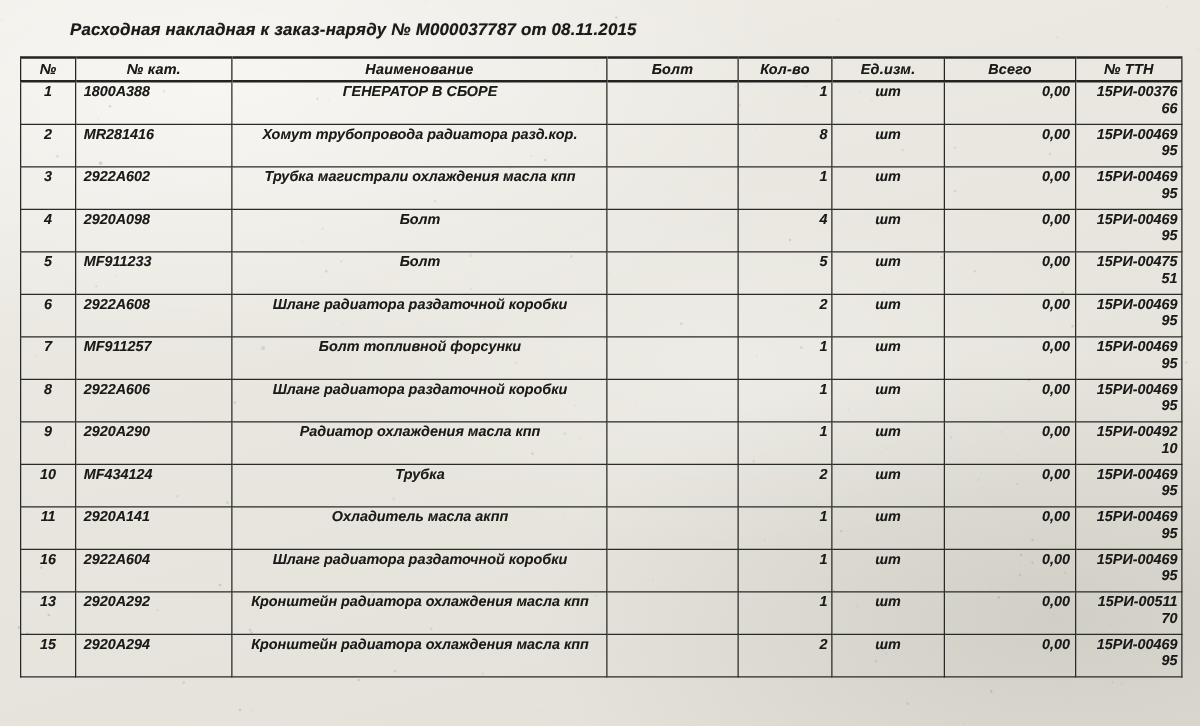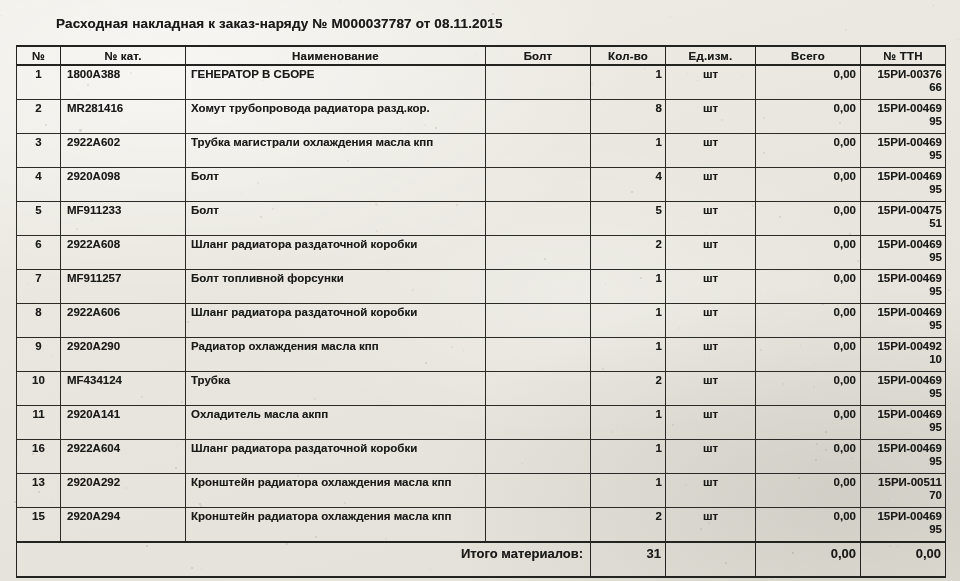--- a/index.html
+++ b/index.html
@@ -30,20 +30,21 @@
   .speck {
     position: absolute;
     background: rgba(60,58,52,0.30);
     border-radius: 50%;
     pointer-events: none;
   }
 
   .sheet {
     position: absolute;
     inset: 0;
+    font-style: italic;
   }
 
   .doc-title {
     position: absolute;
     left: 56px;
     top: 16px;
     font-size: 13.5px;
     font-weight: bold;
     letter-spacing: 0.15px;
     white-space: nowrap;
@@ -80,21 +81,21 @@
     height: 33px;
   }
   .cell {
     padding: 2px 4px 0 4px;
     line-height: 13px;
     font-weight: bold;
     text-shadow: 0 0 0.5px rgba(30,30,28,0.35);
   }
   .c-num     { text-align: center; }
   .c-cat     { text-align: left; padding-left: 6px; }
-  .c-name    { text-align: left; padding-left: 5px; }
+  .c-name    { text-align: center; padding-left: 5px; }
   .c-price   { text-align: right; }
   .c-qty     { text-align: right; padding-right: 3px; }
   .c-unit    { text-align: center; }
   .c-total   { text-align: right; padding-right: 4px; }
   .c-ttn     { text-align: right; padding-right: 3px; }
   .c-ttn .l2 { display: block; }
 
   
   tr.totals td {
     height: 23px;
@@ -664,33 +665,16 @@
           <td>
             <div class="cell c-unit">шт</div>
           </td>
           <td>
             <div class="cell c-total">0,00</div>
           </td>
           <td>
             <div class="cell c-ttn"><span>15РИ-00469</span><span class="l2">95</span></div>
           </td>
         </tr>
-        <tr class="totals">
-          <td colspan="4">
-            <div class="cell tot-label">Итого материалов:</div>
-          </td>
-          <td>
-            <div class="cell tot-val">31</div>
-          </td>
-          <td>
-            <div class="cell tot-val tot-blank"></div>
-          </td>
-          <td>
-            <div class="cell tot-val">0,00</div>
-          </td>
-          <td>
-            <div class="cell tot-val">0,00</div>
-          </td>
-        </tr>
       </tbody>
   </table>
 
 </div>
 
 </body></html>

